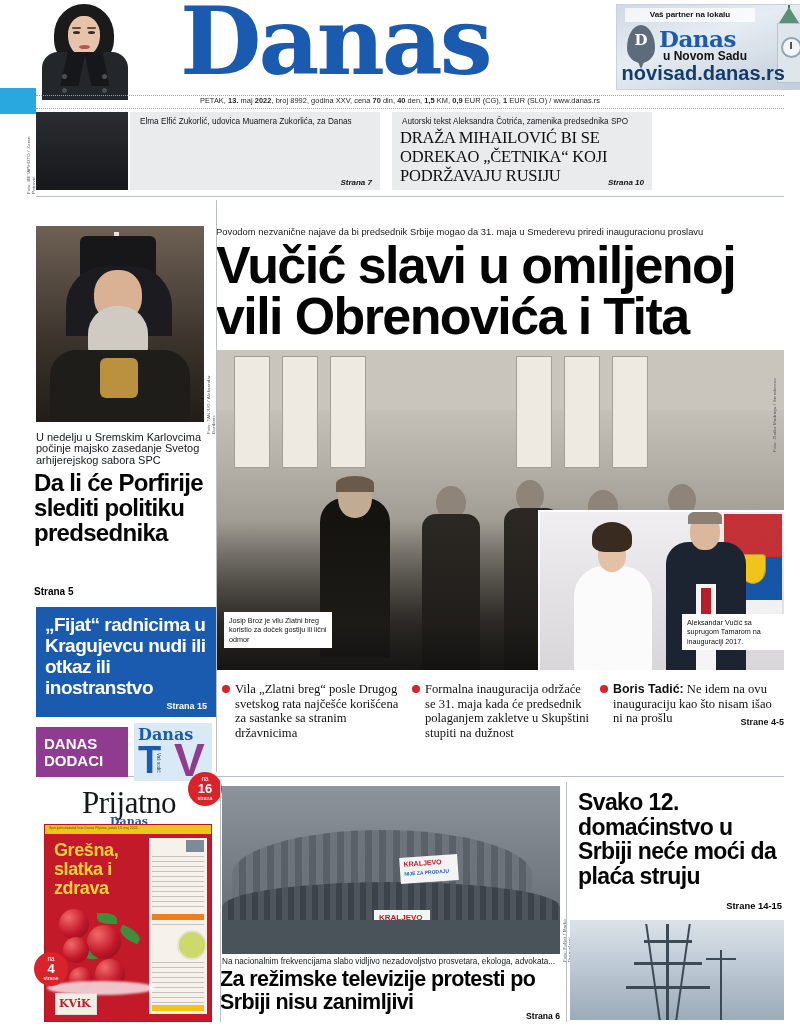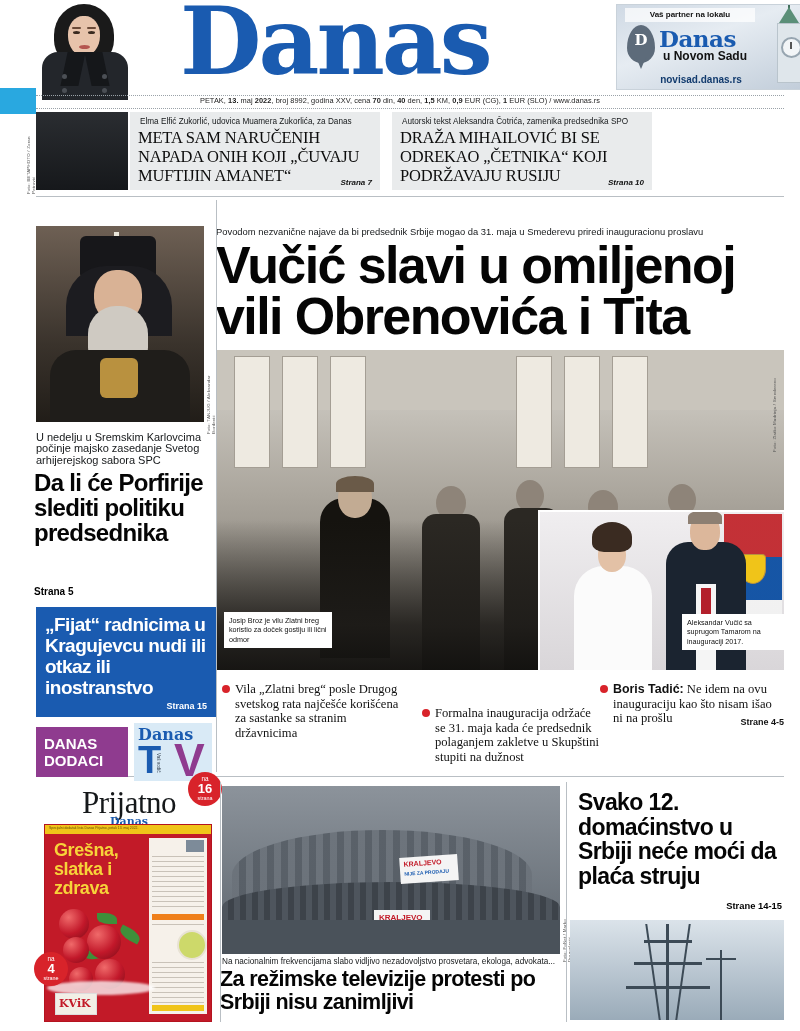--- a/index.html
+++ b/index.html
@@ -44,21 +44,21 @@
      font-size:8px;font-weight:700;line-height:14px;text-align:center;color:#111;}
   #ns-pin{position:absolute;left:10px;top:20px;width:28px;height:38px;background:#5d6b7a;
      border-radius:50% 50% 50% 50%/60% 60% 40% 40%;}
   #ns-pin:after{content:"";position:absolute;left:8px;top:30px;width:12px;height:14px;background:#5d6b7a;
      clip-path:polygon(0 0,100% 0,50% 100%);}
   #ns-pin .d{position:absolute;left:0;top:6px;width:28px;text-align:center;color:#fff;
      font-family:"DejaVu Serif",serif;font-weight:700;font-size:15px;}
   #ns-danas{position:absolute;left:42px;top:20px;font-family:"DejaVu Serif",serif;font-weight:700;
      font-size:23px;color:#1a5bb0;letter-spacing:-.5px;}
   #ns-sub{position:absolute;left:46px;top:44px;font-size:12px;font-weight:700;color:#111;}
-  #ns-url{position:absolute;left:0;bottom:4px;width:168px;text-align:center;font-size:10px;
+  #ns-url{position:absolute;left:0;bottom:4px;width:168px;text-align:right;font-size:20px;
      font-weight:700;color:#123b6e;}
   #ns-tower{position:absolute;right:10px;top:2px;width:40px;height:74px;}
   #ns-tower .roof{position:absolute;left:10px;top:0;width:20px;height:16px;background:#5b8f78;
      clip-path:polygon(50% 0,100% 100%,0 100%);}
   #ns-tower .spire{position:absolute;left:19px;top:-6px;width:2px;height:8px;background:#44705d;}
   #ns-tower .body{position:absolute;left:8px;top:16px;width:24px;height:58px;background:#dfe6eb;border:1px solid #b9c4cc;}
   #ns-tower .clock{position:absolute;left:12px;top:30px;width:17px;height:17px;border-radius:50%;
      background:#f2f5f7;border:2px solid #97a5b0;}
   #ns-tower .clock:after{content:"";position:absolute;left:7px;top:3px;width:1.6px;height:7px;background:#555;}
 
@@ -196,21 +196,21 @@
   #cap-tito{left:224px;top:612px;width:98px;}
   #cap-vucic{left:682px;top:614px;width:92px;}
 
   
   #bullets{position:absolute;left:222px;top:682px;width:562px;height:88px;}
   .bcol{position:absolute;top:0;font-family:"Liberation Serif",serif;font-size:12.6px;line-height:14.6px;color:#111;}
   .bcol .dot{position:absolute;left:0;top:3px;width:8px;height:8px;border-radius:50%;background:#d8232a;}
   .bcol .btxt{margin-left:13px;display:block;}
   .bcol b{font-family:"Liberation Sans",sans-serif;font-size:12.4px;}
   #b1{left:0;width:182px;}
-  #b2{left:200px;width:182px;margin-top:24px;}
+  #b2{left:190px;width:182px;}
   #b3{left:378px;width:184px;}
   #b3-page{position:absolute;right:0;bottom:-4px;font-family:"Liberation Sans",sans-serif;
      font-size:9px;font-weight:700;}
 
   
   #photo-protest{position:absolute;left:222px;top:786px;width:338px;height:168px;overflow:hidden;
      background:linear-gradient(180deg,#8c939b 0%,#5e666e 100%);}
   #photo-protest .crowd{position:absolute;border-radius:50% 50% 0 0;}
   #photo-protest .sign1{position:absolute;left:178px;top:70px;width:58px;height:26px;background:#f4f4f4;
      transform:rotate(-4deg);}
@@ -289,21 +289,20 @@
     <span>PETAK,</span>
     <b>13.</b>
     <span>maj</span>
     <b>2022</b><span>, broj 8992, godina XXV, cena </span><b>70</b><span> din, </span><b>40</b><span> den, </span><b>1,5</b><span> KM, </span><b>0,9</b><span> EUR (CG), </span><b>1</b><span> EUR (SLO)  / www.danas.rs</span>
   </div>
   <div class="hr-dot" style="top:108px;"></div>
 
   <div id="teaser-left-photo"></div>
   <div class="teaser" id="teaser-left">
     <div class="kicker">Elma Elfić Zukorlić, udovica Muamera Zukorlića, za Danas</div>
-    <div class="htxt">META SAM NARUČENIH NAPADA ONIH KOJI „ČUVAJU MUFTIJIN AMANET“</div>
     <div class="pg-no">Strana 7</div>
   </div>
 
   <div id="teaser-right-photo">
     <div class="hair"></div>
       <div class="face"></div>
     <div class="gl1"></div>
       <div class="gl2"></div>
       <div class="glb"></div>
     <div class="body"></div>
@@ -479,20 +478,21 @@
     </div>
     <div class="sign2">
       <span>KRALJEVO</span>
     </div>
     <div class="street"></div>
   </div>
   <div class="vcredit" style="left:562px;top:900px;height:62px;">Foto: FoNet / Marko Dragoslavić</div>
 
   <div id="protest-kicker">Na nacionalnim frekvencijama slabo vidljivo nezadovoljstvo prosvetara, ekologa, advokata...</div>
   <div id="protest-head">Za režimske televizije protesti po Srbiji nisu zanimljivi</div>
+  <div id="protest-page">Strana 6</div>
 
   <div id="struja-head">Svako 12. domaćinstvo u Srbiji neće moći da plaća struju</div>
   <div id="struja-page">Strane 14-15</div>
   <div id="photo-pylon">
     <div class="sky"></div>
     <div class="pl" style="left:96px;top:4px;width:3px;height:96px;"></div>
     <div class="pl" style="left:74px;top:20px;width:48px;height:3px;"></div>
     <div class="pl" style="left:64px;top:42px;width:68px;height:3px;"></div>
     <div class="pl" style="left:56px;top:66px;width:84px;height:3px;"></div>
     <div class="pl" style="left:82px;top:4px;width:2px;height:96px;transform:skewX(8deg);"></div>

